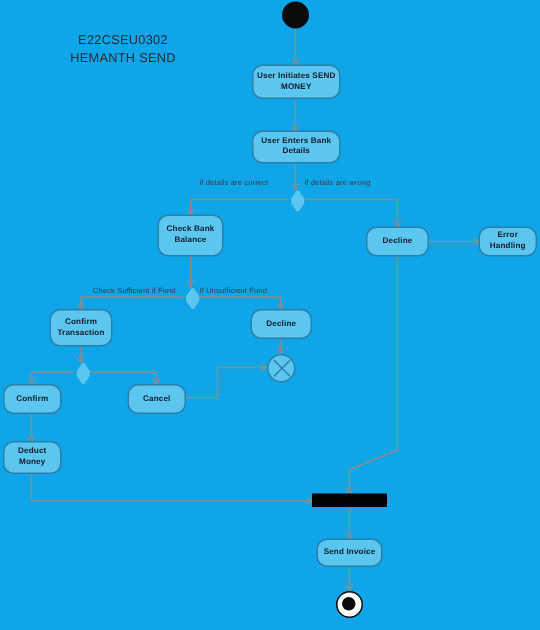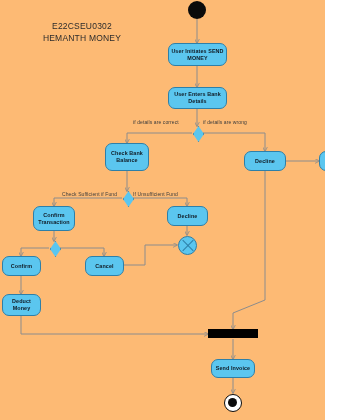--- a/index.html
+++ b/index.html
@@ -2,23 +2,23 @@
 <html><head>
 <meta charset="utf-8">
 <style>
   html, body {
     margin: 0;
     padding: 0;
     background: #ffffff;
   }
   #canvas {
     position: relative;
-    width: 325px;
+    width: 360px;
     height: 420px;
-    background: #fdba74;
+    background: #0ea5e9;
     overflow: hidden;
     font-family: "Liberation Sans", sans-serif;
   }
   
   .header-block {
     position: absolute;
     left: 22px;
     top: 20px;
     width: 120px;
     text-align: center;
@@ -126,21 +126,21 @@
     letter-spacing: 0.1px;
   }
 </style>
 </head>
 <body>
 
 <div id="canvas">
 
   <div class="header-block">
     <div>E22CSEU0302</div>
-    <div>HEMANTH MONEY</div>
+    <div>HEMANTH SEND</div>
   </div>
 
   <svg id="edges" viewBox="0 0 360 420" xmlns="http://www.w3.org/2000/svg">
     <defs>
       <marker id="arrow" viewBox="0 0 10 10" refX="8.6" refY="5" markerWidth="5" markerHeight="5" orient="auto-start-reverse">
         <path d="M 0 0 L 10 5 L 0 10" fill="none" stroke="#8c8c8c" stroke-width="1.6"></path>
       </marker>
     </defs>
     <g fill="none" stroke="#8c8c8c" stroke-width="1" marker-end="url(#arrow)">
 

